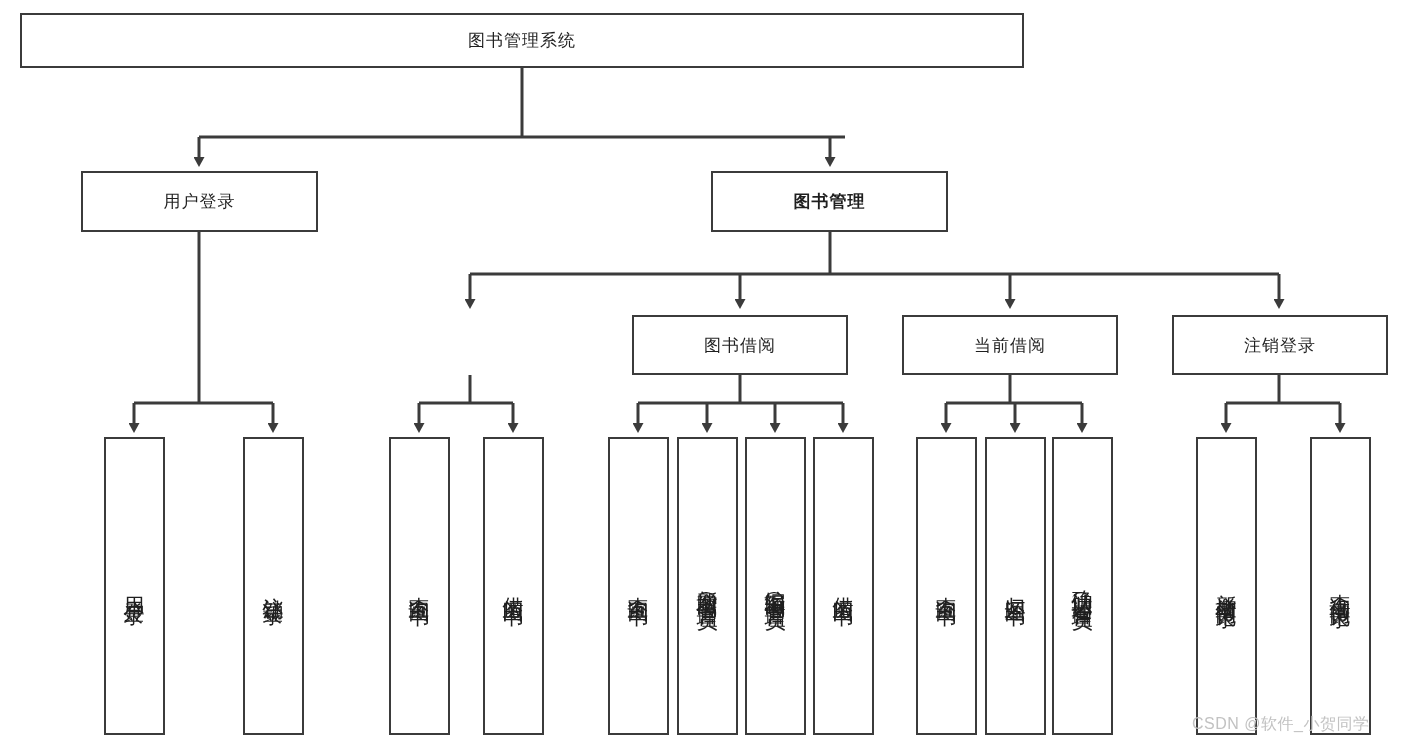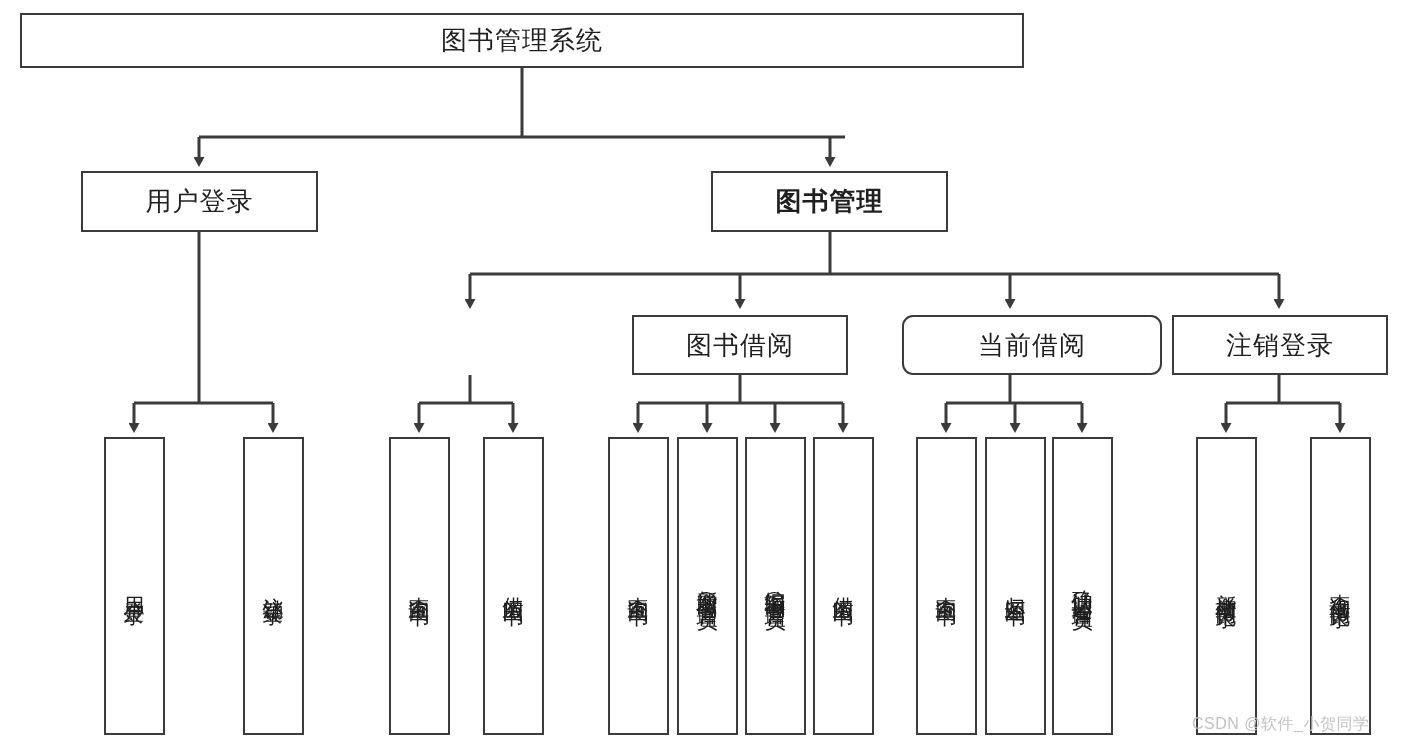--- a/index.html
+++ b/index.html
@@ -12,21 +12,21 @@
 
   .node{
     position:absolute;
     box-sizing:border-box;
     border:2px solid #3b3b3b;
     background:#ffffff;
     display:flex;align-items:center;justify-content:center;
     color:#1f1f1f;
   }
   .node.h{
-    font-size:26px;
+    font-size:17px;
     letter-spacing:1px;
     justify-content:center;
   }
   .node.v{
     font-size:21px;
     letter-spacing:2px;
   }
   .node.v .lbl{
     writing-mode:vertical-rl;
     text-orientation:upright;
@@ -107,21 +107,21 @@
   <div class="node h" style="left:81px;top:171px;width:237px;height:61px;">
     <span class="lbl">用户登录</span>
   </div>
   <div class="node h" style="left:711px;top:171px;width:237px;height:61px;font-weight:bold;">
     <span class="lbl">图书管理</span>
   </div>
 
   <div class="node h" style="left:632px;top:315px;width:216px;height:60px;">
     <span class="lbl">图书借阅</span>
   </div>
-  <div class="node h" style="left:902px;top:315px;width:260px;height:60px;border-radius:11px;">
+  <div class="node h" style="left:902px;top:315px;width:216px;height:60px;">
     <span class="lbl">当前借阅</span>
   </div>
   <div class="node h" style="left:1172px;top:315px;width:216px;height:60px;">
     <span class="lbl">注销登录</span>
   </div>
 
   <div class="node v" style="left:104px;top:437px;width:61px;height:298px;">
     <span class="lbl">用户登录</span>
   </div>
   <div class="node v" style="left:243px;top:437px;width:61px;height:298px;">

